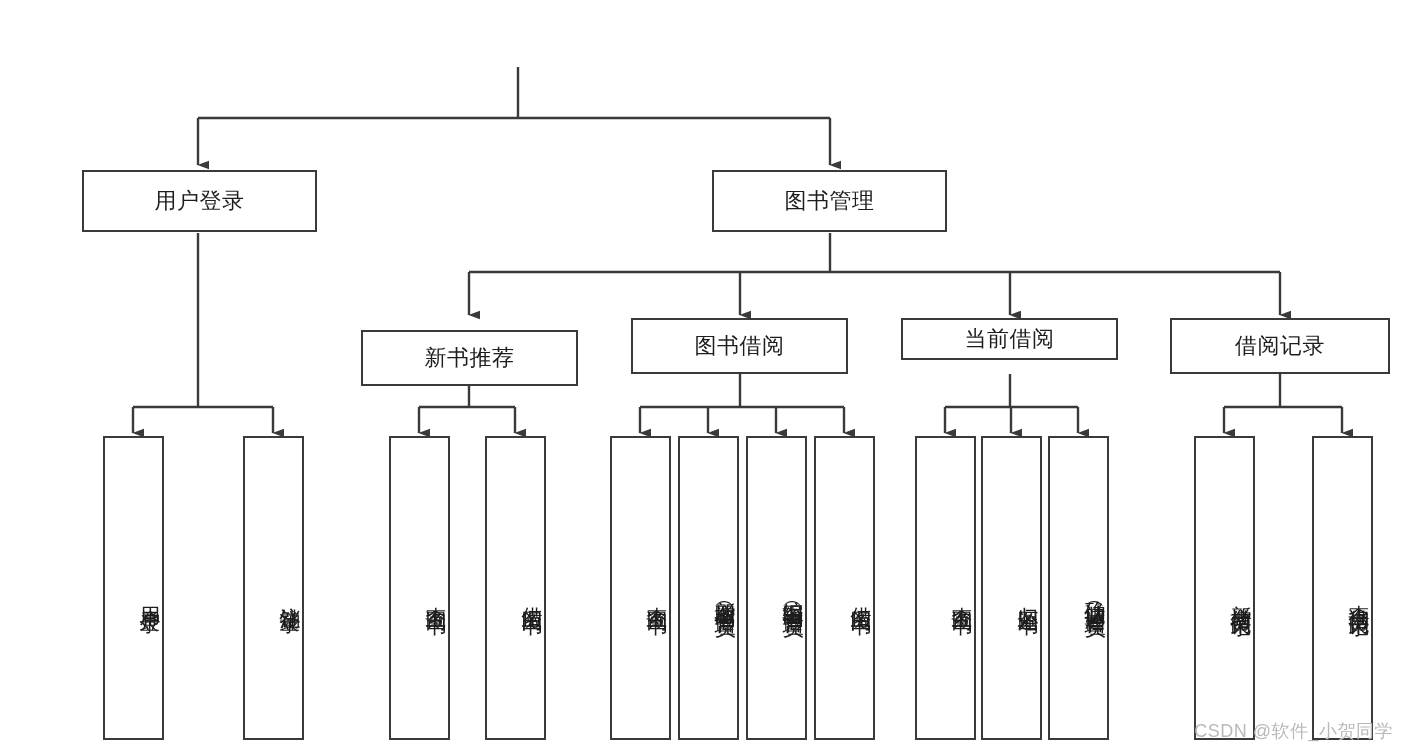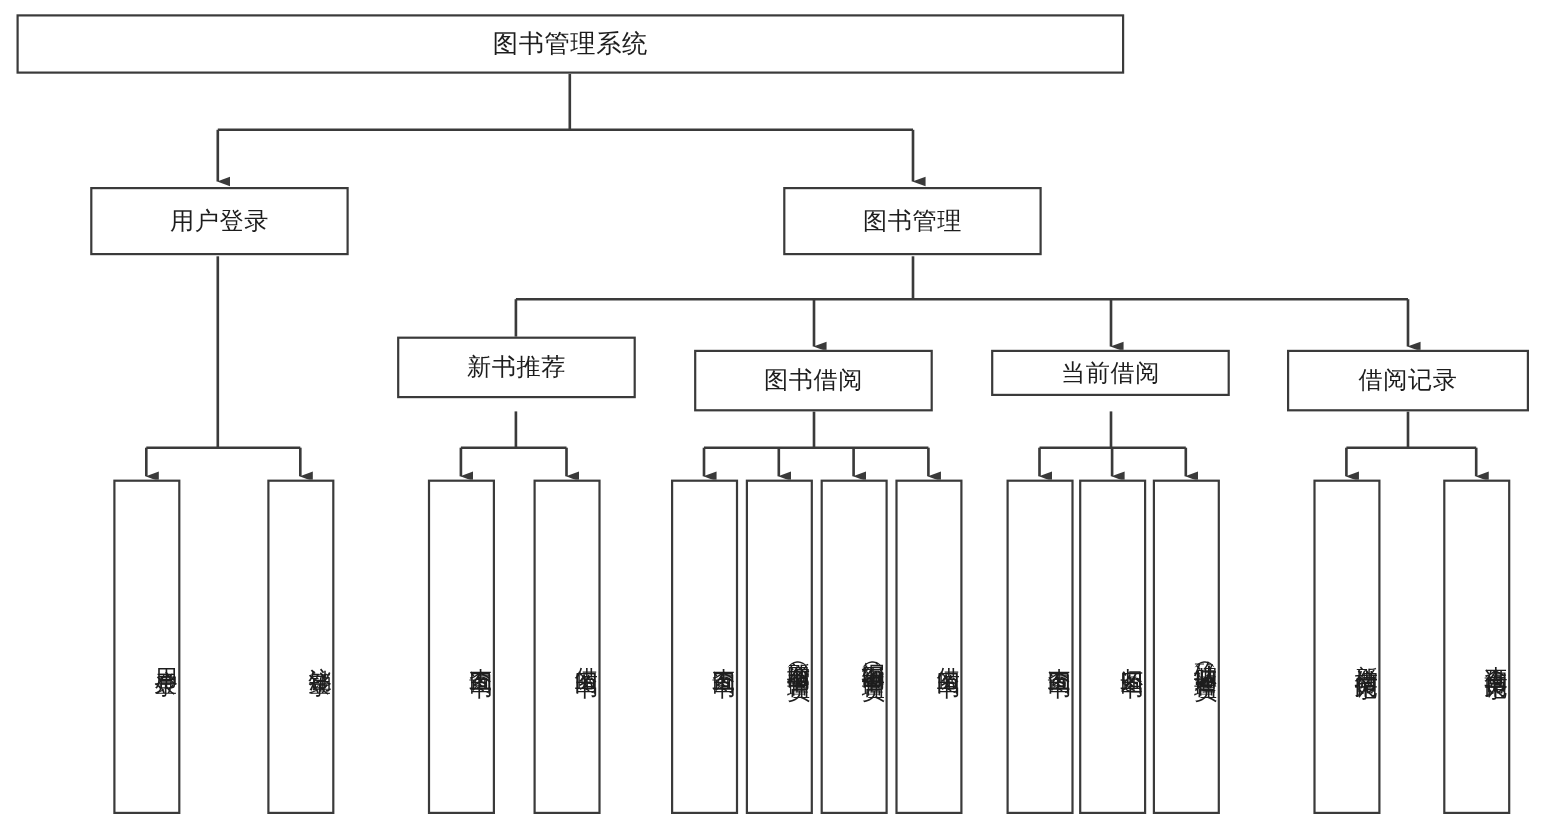--- a/index.html
+++ b/index.html
@@ -126,33 +126,30 @@
     <path class="wire" d="M945,407 L945,433" marker-end="url(#ah)"></path>
     <path class="wire" d="M1011,407 L1011,433" marker-end="url(#ah)"></path>
     <path class="wire" d="M1078,407 L1078,433" marker-end="url(#ah)"></path>
 
     <path class="wire" d="M1280,374 L1280,407"></path>
     <path class="wire" d="M1224,407 L1342,407"></path>
     <path class="wire" d="M1224,407 L1224,433" marker-end="url(#ah)"></path>
     <path class="wire" d="M1342,407 L1342,433" marker-end="url(#ah)"></path>
   </svg>
 
-  <div class="node horiz root" style="left:15px; top:13px; width:1007px; height:54px;">
-    <span>图书管理系统</span>
-  </div>
 
   <div class="node horiz" style="left:82px; top:170px; width:235px; height:62px;">
     <span>用户登录</span>
   </div>
 
   <div class="node horiz" style="left:712px; top:170px; width:235px; height:62px;">
     <span>图书管理</span>
   </div>
 
-  <div class="node horiz" style="left:361px; top:306px; width:217px; height:56px;">
+  <div class="node horiz" style="left:361px; top:330px; width:217px; height:56px;">
     <span>新书推荐</span>
   </div>
 
   <div class="node horiz" style="left:631px; top:318px; width:217px; height:56px;align-items:center;">
     <span>图书借阅</span>
   </div>
 
   <div class="node horiz" style="left:901px; top:318px; width:217px; height:42px;">
     <span>当前借阅</span>
   </div>
@@ -206,14 +203,15 @@
   </div>
 
   <div class="node vert" style="left:1194px; top:436px; width:61px; height:304px;">
     <span class="vtext">新增借阅记录</span>
   </div>
 
   <div class="node vert" style="left:1312px; top:436px; width:61px; height:304px;">
     <span class="vtext">查询借阅记录</span>
   </div>
 
+  <div id="watermark">CSDN @软件_小贺同学</div>
 
 </div>
 
 </body></html>

